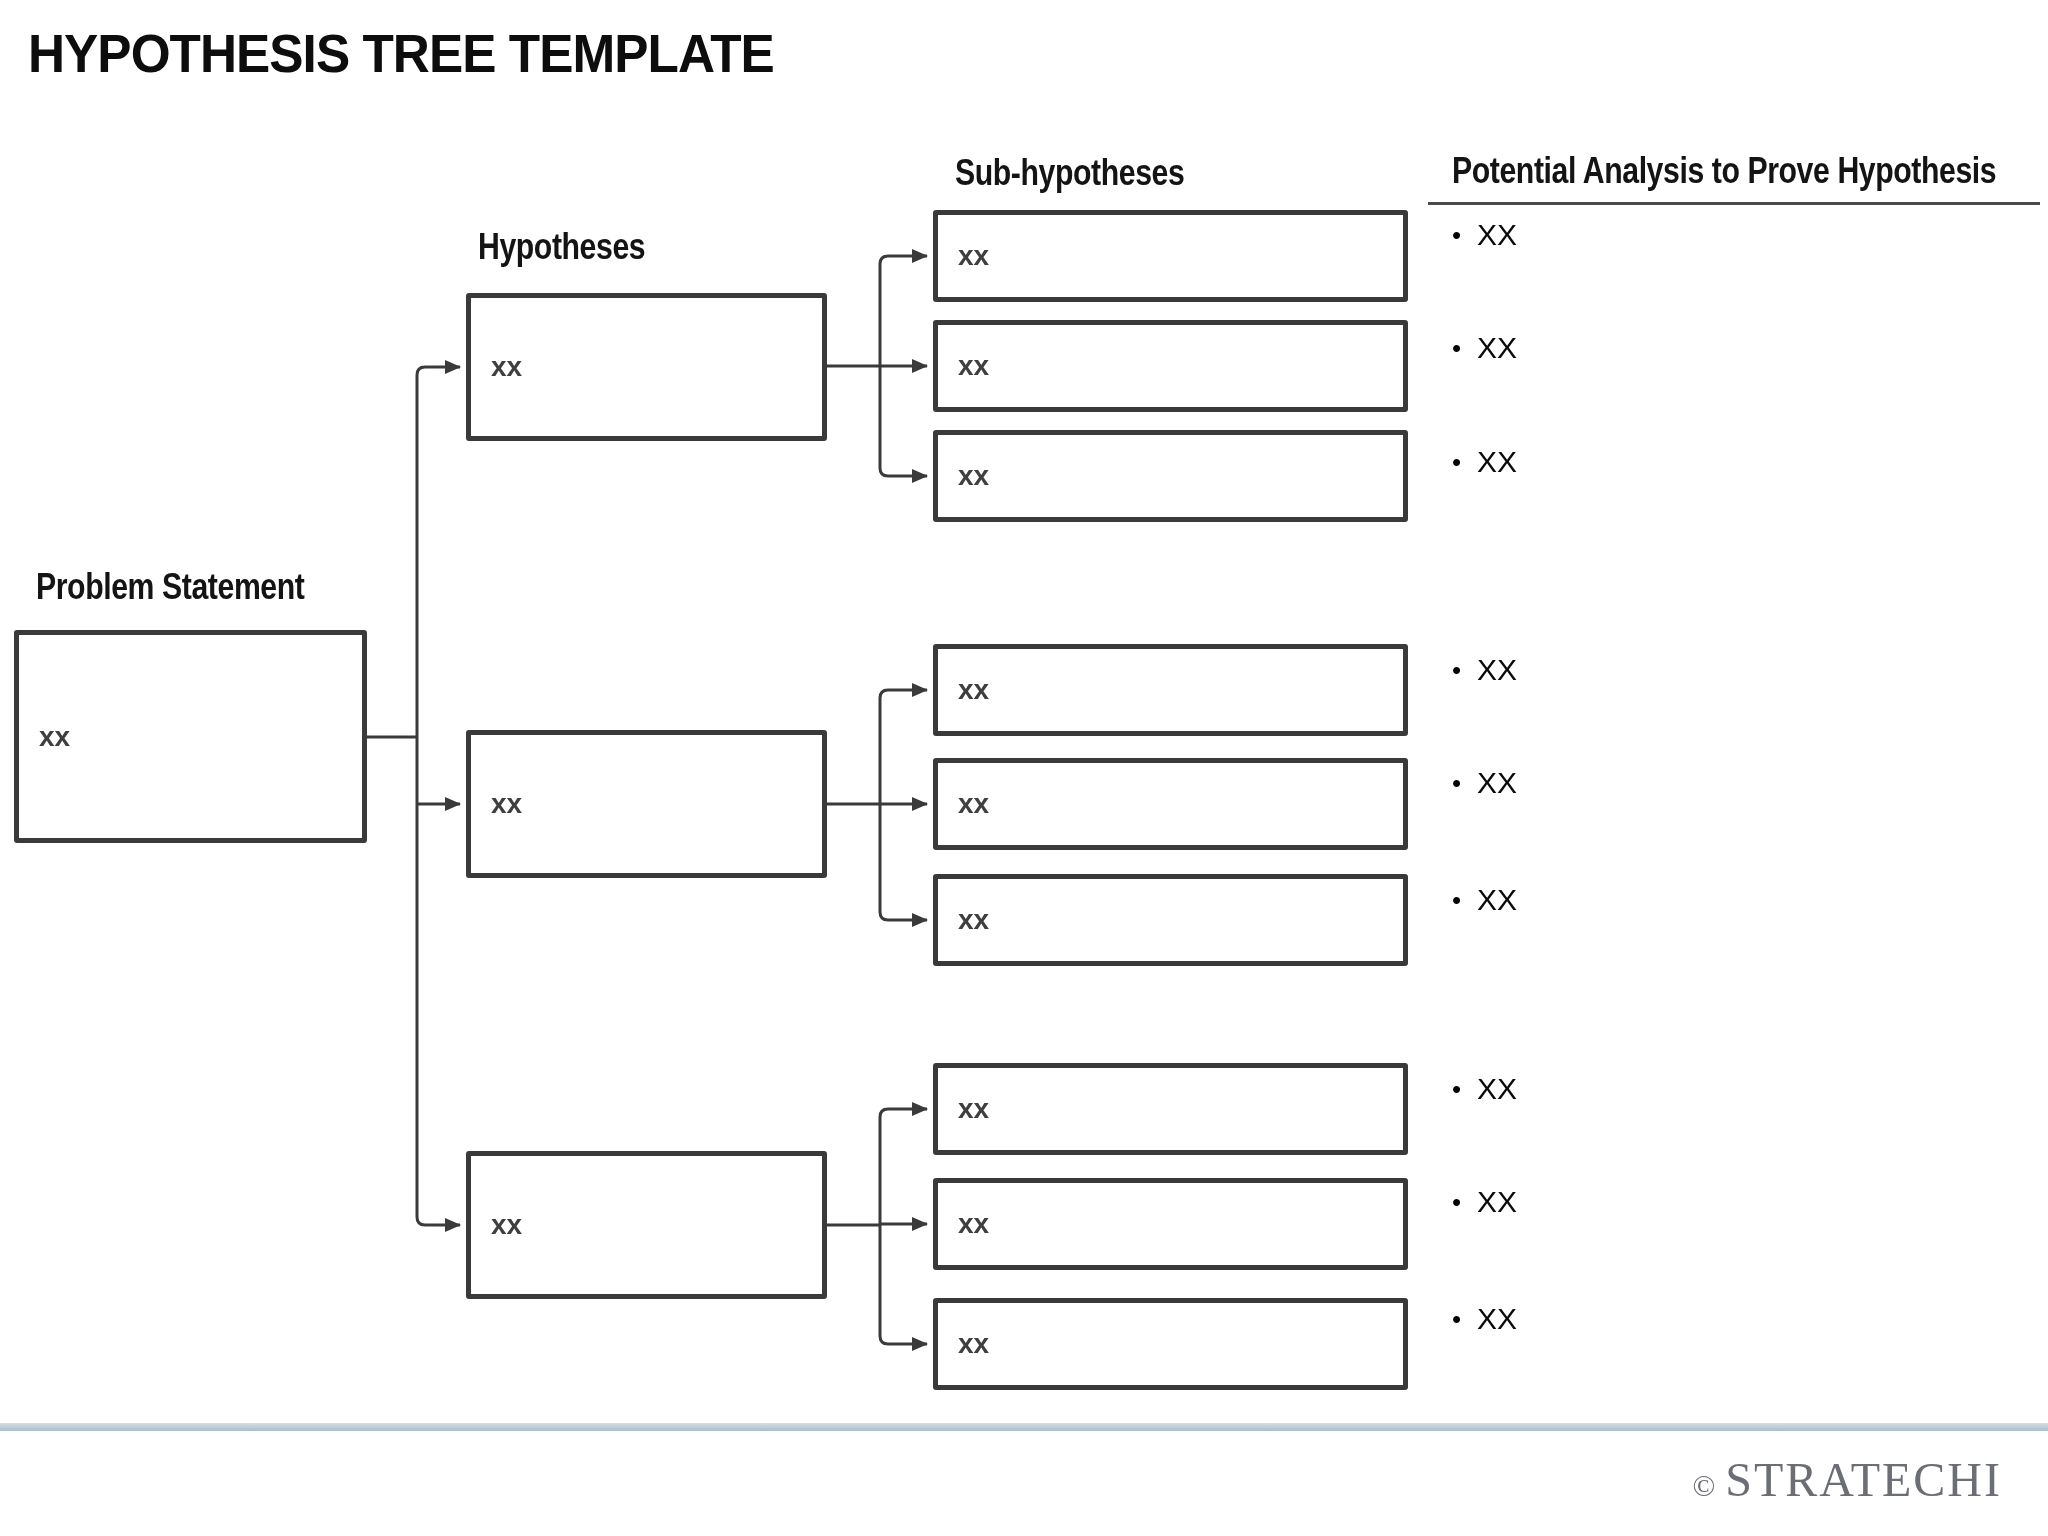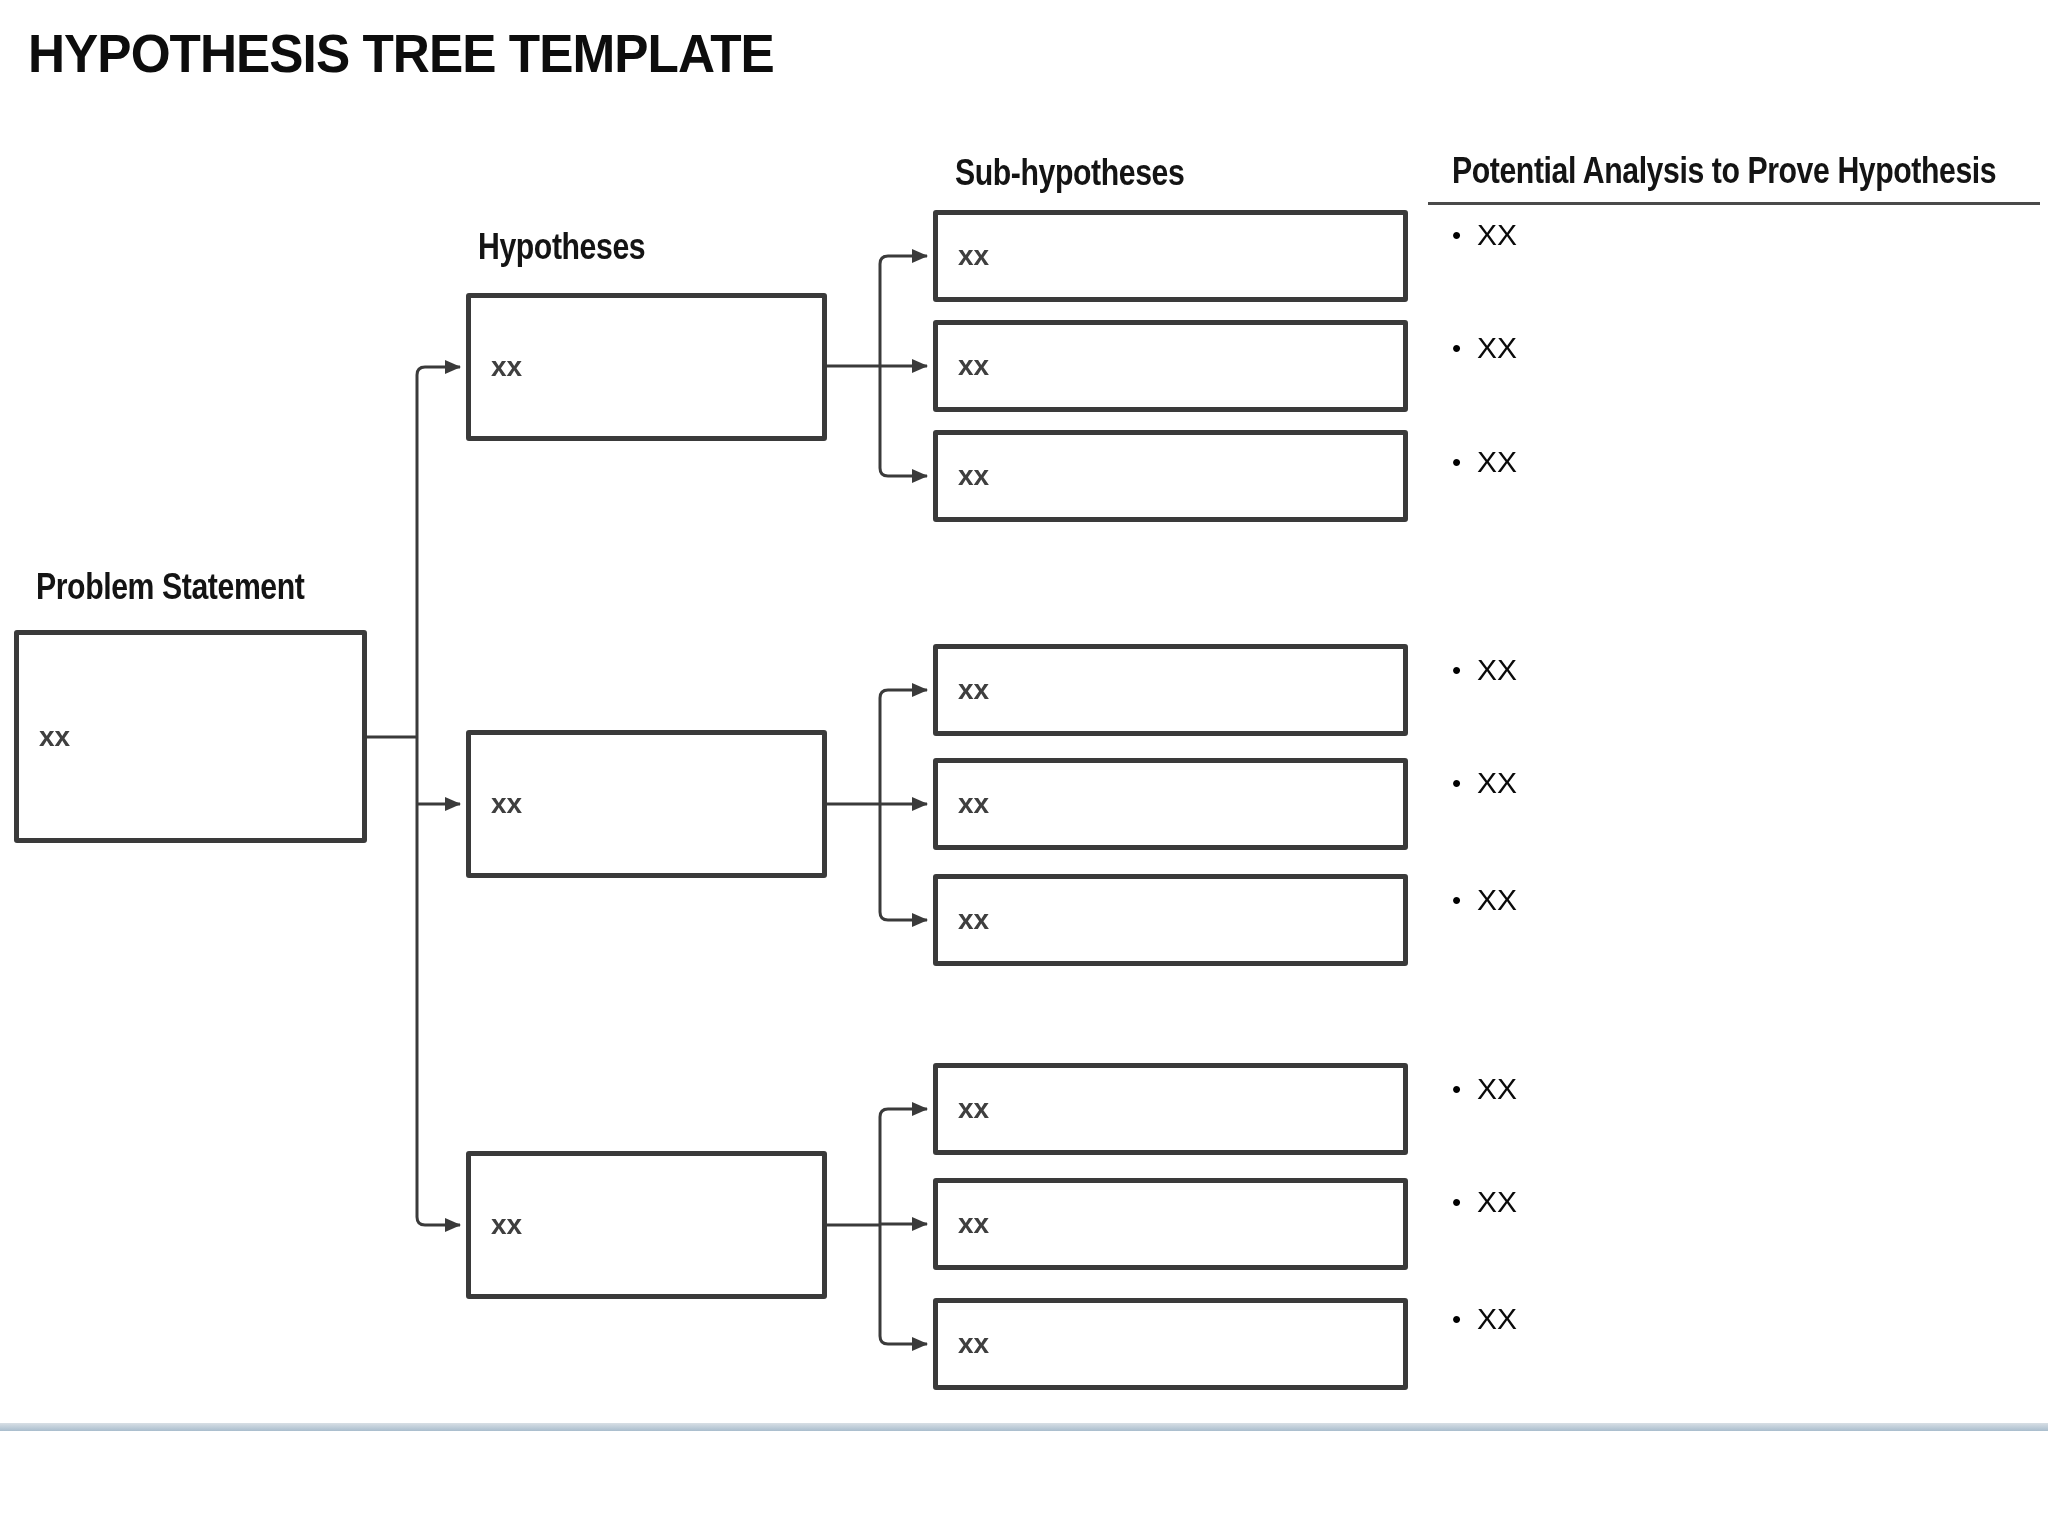--- a/index.html
+++ b/index.html
@@ -178,14 +178,17 @@
   <div class="bullet" style="top:1184px;">
     <span class="dot">•</span>
     <span class="bl">XX</span>
   </div>
   <div class="bullet" style="top:1301px;">
     <span class="dot">•</span>
     <span class="bl">XX</span>
   </div>
 
   <div class="footer-bar"></div>
+  <div class="brand">
+    <span class="copy">©</span><span>STRATECHI</span>
+  </div>
 
 </div>
 
 </body></html>

